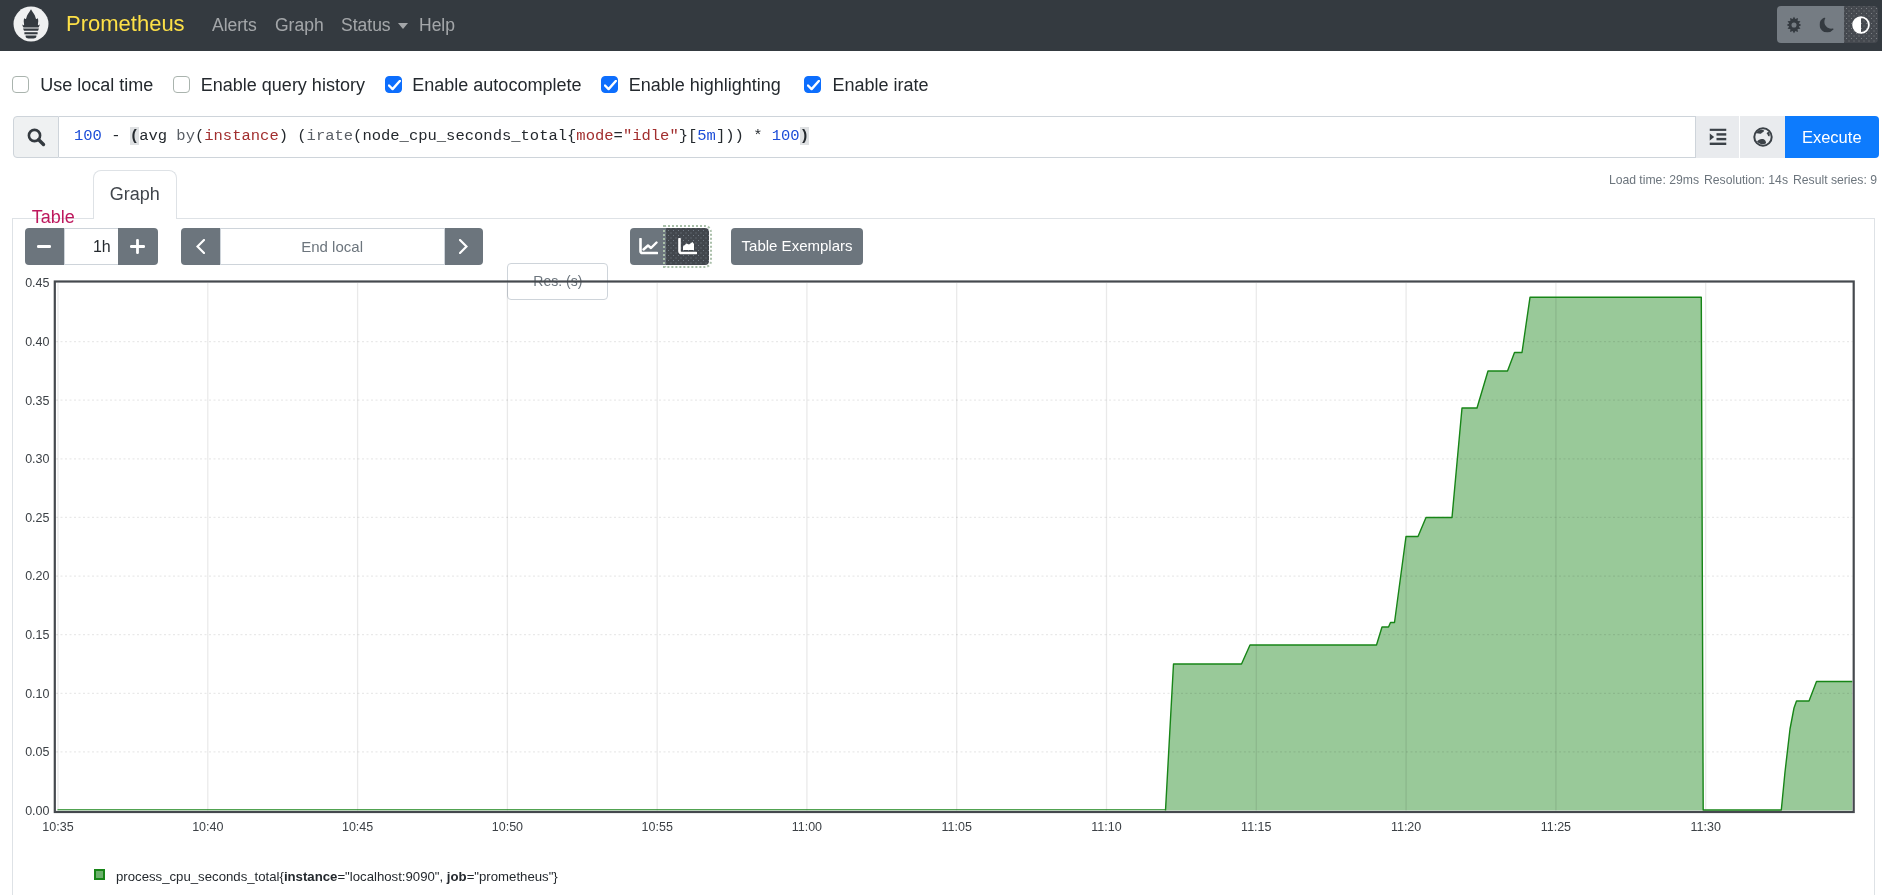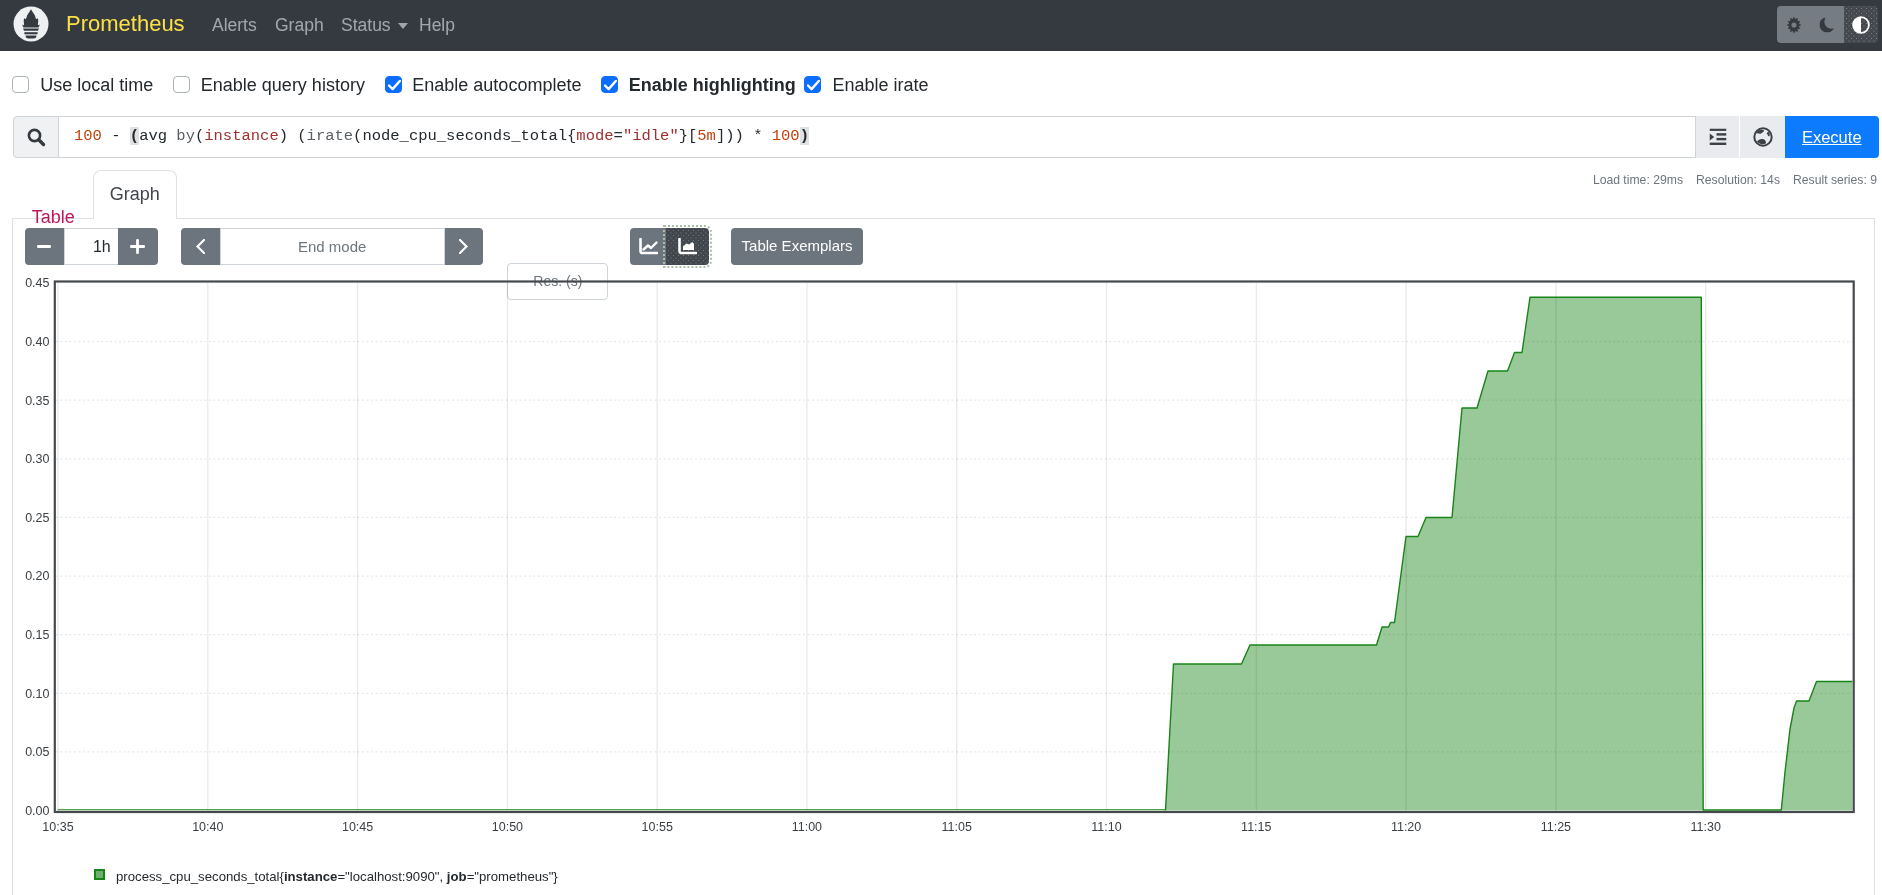--- a/index.html
+++ b/index.html
@@ -24,30 +24,30 @@
   .cb.checked svg { position:absolute; left:1.5px; top:2.5px; }
   .cblabel { position:absolute; top:75px; font-size:18px; color:#24292e; }
 
   
   .querybar { position:absolute; left:12.5px; top:115.5px; width:1866px; height:42.5px; }
   .qleft { position:absolute; left:0; top:0; width:46px; height:42.5px; background:#eff1f2; border:1px solid #ced4da; border-radius:4px 0 0 4px; }
   .qinput { position:absolute; left:46px; top:0; width:1637.5px; height:42.5px; background:#fff; border:1px solid #ced4da; border-left:none; }
   .qexpr { position:absolute; left:61.5px; top:11px; font-family:"Liberation Mono", monospace; font-size:15.5px; color:#24292e; white-space:pre; }
   .qbtn1 { position:absolute; left:1683.5px; top:0; width:43px; height:42.5px; background:#e9ebee; }
   .qbtn2 { position:absolute; left:1727.5px; top:0; width:45px; height:42.5px; background:#e9ebee; }
-  .qexec { position:absolute; left:1772.5px; top:0; width:93.5px; height:42.5px; background:#0d7bfd; border-radius:0 4px 4px 0; color:#fff; font-size:16.5px; text-align:center; line-height:42.5px;text-decoration:underline; }
+  .qexec { position:absolute; left:1772.5px; top:0; width:93.5px; height:42.5px; background:#0d7bfd; border-radius:0 4px 4px 0; color:#fff; font-size:16.5px; text-align:center; line-height:42.5px; }
   .qbtn1 svg, .qbtn2 svg { position:absolute; left:50%; top:50%; transform:translate(-50%,-50%); }
-  .tok-n { color:#c2410c; }
+  .tok-n { color:#1d4ed8; }
   .tok-s { color:#a22f2f; }
   .tok-k { color:#5a5f66; }
   .tok-b { font-weight:bold; background:#dfe1e3; }
 
   
   .stats { position:absolute; top:172.5px; right:5px; font-size:12.2px; color:#6c757d; }
-  .stats span { margin-left:13px; }
+  .stats span { margin-left:5px; }
 
   
   .tabline { position:absolute; left:12px; top:218px; width:1863px; height:1px; background:#dee2e6; }
   .tablink { position:absolute; left:31.8px; top:182px; color:#be185d; font-size:18px;margin-top:25px; }
   .tabactive { position:absolute; left:92.6px; top:169.5px; width:84.2px; height:49.5px; background:#fff; border:1px solid #dee2e6; border-bottom:none; border-radius:8px 8px 0 0; color:#41464c; font-size:18px; text-align:center; line-height:46px; }
   .panelborder { position:absolute; left:12px; top:218px; width:1863px; height:677px; border-left:1px solid #dee2e6; border-right:1px solid #dee2e6; }
   .gbtn { background:#6c757d; color:#fff; text-align:center; position:absolute; top:228px; height:36.8px; }
   .ctlinput { background:#fff; border:1px solid #ced4da; position:absolute; top:228px; height:36.8px; text-align:center; font-size:17.5px; color:#24292e; }
   .ph { color:#6c757d; }
 
@@ -103,21 +103,21 @@
       <svg width="13" height="11" viewBox="0 0 13 11">
         <path d="M1 5.5l3.6 3.6L11.8 1" stroke="#fff" stroke-width="2.4" fill="none" stroke-linecap="round" stroke-linejoin="round"></path>
       </svg>
     </div>
   <span class="cblabel" style="left:412.3px;">Enable autocomplete</span>
   <div class="cb checked" style="left:601.1px;">
       <svg width="13" height="11" viewBox="0 0 13 11">
         <path d="M1 5.5l3.6 3.6L11.8 1" stroke="#fff" stroke-width="2.4" fill="none" stroke-linecap="round" stroke-linejoin="round"></path>
       </svg>
     </div>
-  <span class="cblabel" style="left:628.7px;font-weight:bold;">Enable highlighting</span>
+  <span class="cblabel" style="left:628.7px;">Enable highlighting</span>
   <div class="cb checked" style="left:804.2px;">
       <svg width="13" height="11" viewBox="0 0 13 11">
         <path d="M1 5.5l3.6 3.6L11.8 1" stroke="#fff" stroke-width="2.4" fill="none" stroke-linecap="round" stroke-linejoin="round"></path>
       </svg>
     </div>
   <span class="cblabel" style="left:832.4px;">Enable irate</span>
 
   <div class="querybar">
     <div class="qinput"></div>
     <div class="qleft">
@@ -163,21 +163,21 @@
   <div class="gbtn" style="left:117.8px; width:40.4px; border-radius:0 4px 4px 0;"><svg width="15" height="15" viewBox="0 0 15 15" style="margin-top:11px;">
         <rect x="0" y="6.1" width="15" height="2.8" rx="1.2" fill="#fff"></rect>
         <rect x="6.1" y="0" width="2.8" height="15" rx="1.2" fill="#fff"></rect>
       </svg></div>
 
   <div class="gbtn" style="left:181.4px; width:38.3px; border-radius:4px 0 0 4px;">
     <svg width="9" height="15" viewBox="0 0 9 15" style="margin-top:11px;">
         <path d="M8 1L1.5 7.5 8 14" stroke="#fff" stroke-width="2.2" fill="none" stroke-linecap="round"></path>
       </svg>
   </div>
-  <div class="ctlinput ph" style="left:219.7px; width:224.9px; line-height:35px; font-size:15px;">End mode</div>
+  <div class="ctlinput ph" style="left:219.7px; width:224.9px; line-height:35px; font-size:15px;">End local</div>
   <div class="gbtn" style="left:444.6px; width:38.7px; border-radius:0 4px 4px 0;">
     <svg width="9" height="15" viewBox="0 0 9 15" style="margin-top:11px;">
         <path d="M1 1l6.5 6.5L1 14" stroke="#fff" stroke-width="2.2" fill="none" stroke-linecap="round"></path>
       </svg>
   </div>
 
   <div class="ctlinput ph" style="left:507.4px; width:100.9px; border-radius:4px; line-height:35px; font-size:14px;margin-top:35px;">Res. (s)</div>
 
   <div class="gbtn" style="left:630.1px; width:36.2px; border-radius:4px 0 0 4px;">
     <svg width="19" height="17" viewBox="0 0 19 17" style="margin-top:10px;">

